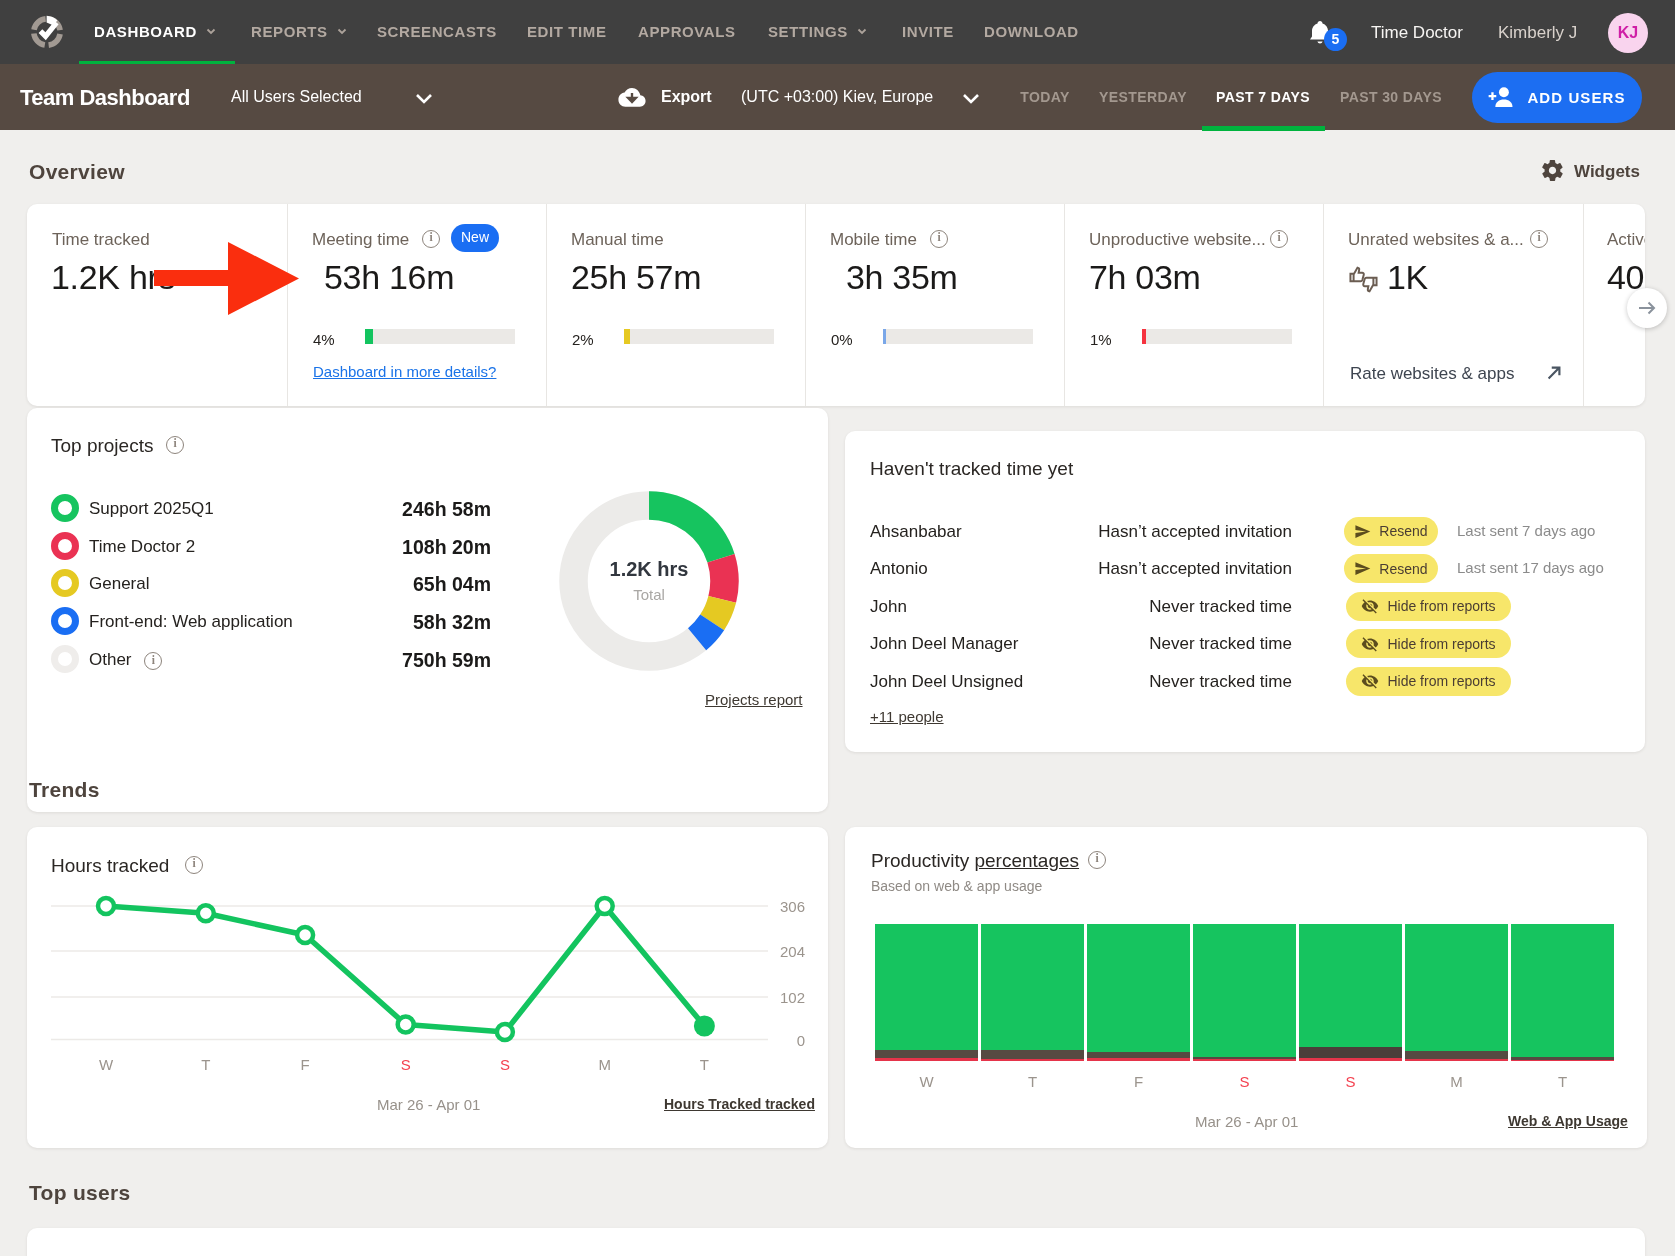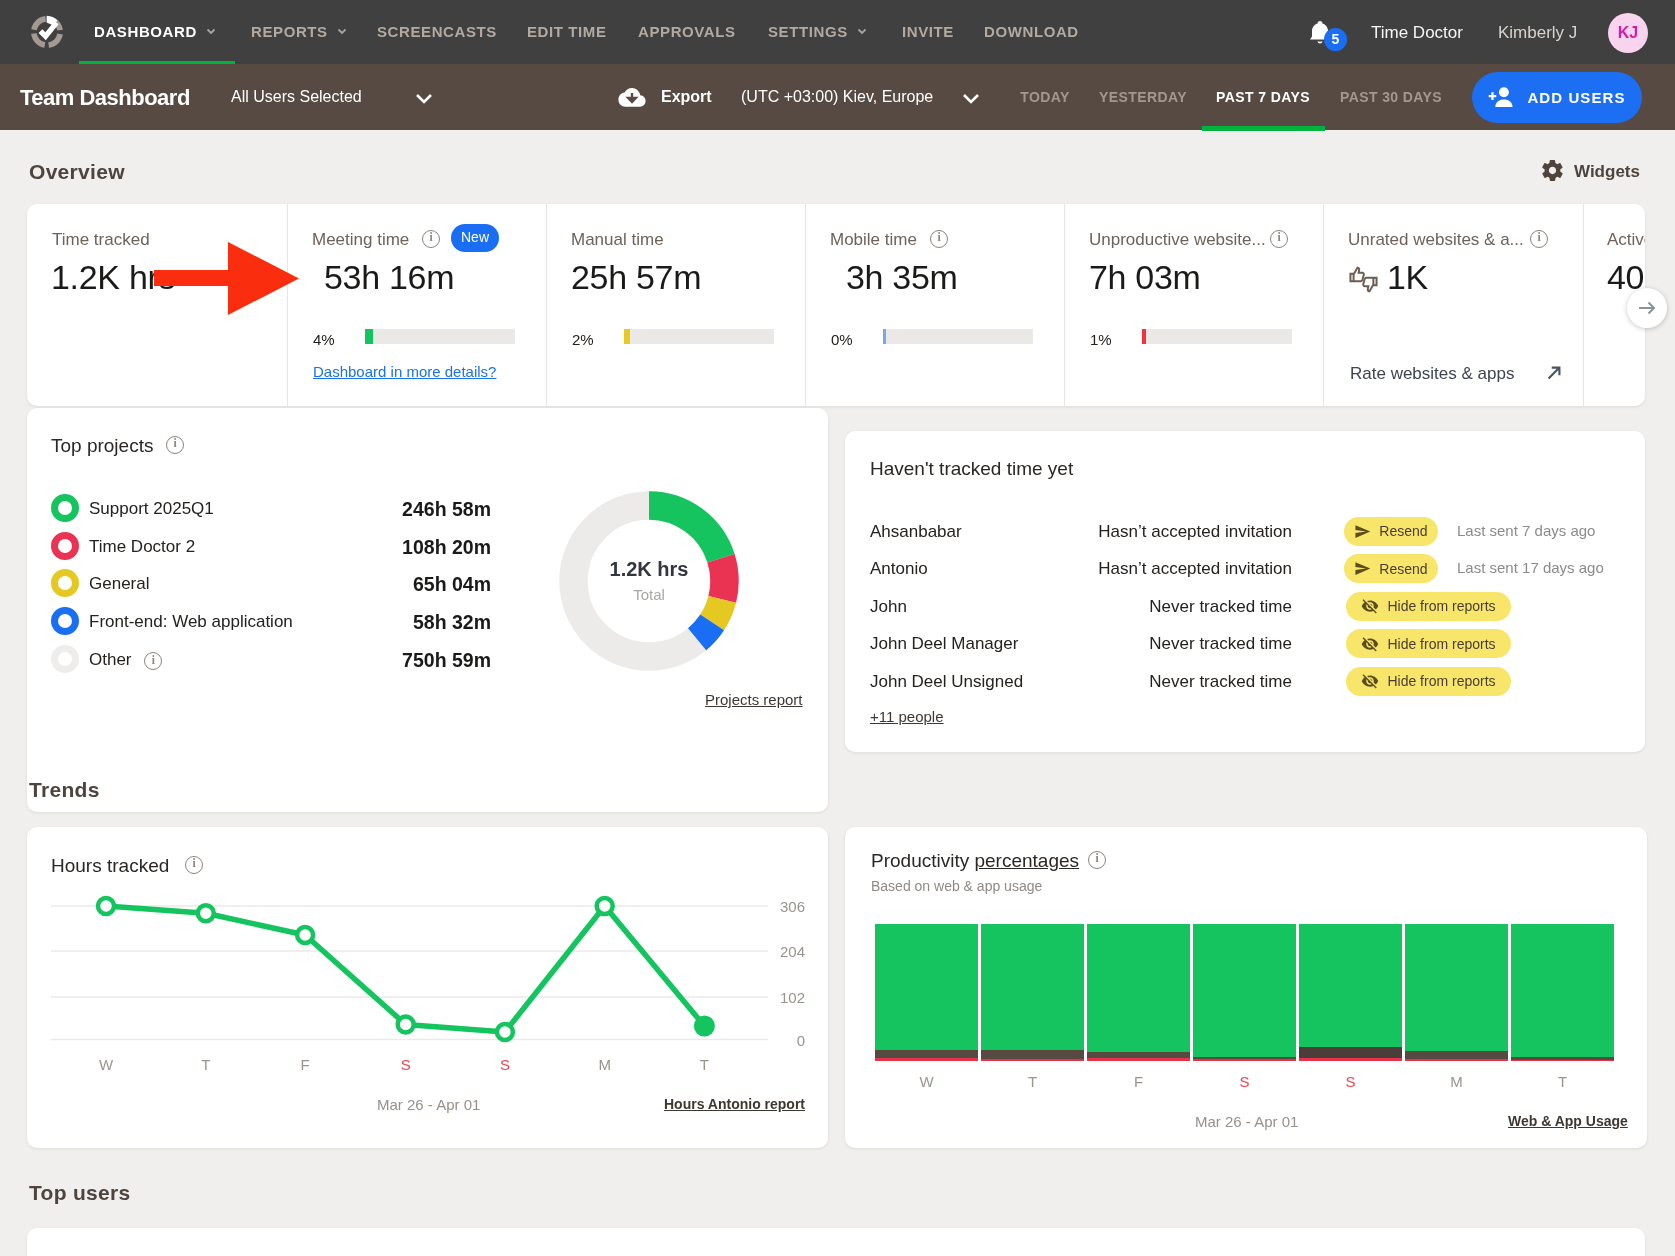--- a/index.html
+++ b/index.html
@@ -287,21 +287,21 @@
       <text x="79" y="243">W</text>
       <text x="178.8" y="243">T</text>
       <text x="278.1" y="243">F</text>
       <text x="378.7" y="243" fill="#f4414f">S</text>
       <text x="477.9" y="243" fill="#f4414f">S</text>
       <text x="577.7" y="243">M</text>
       <text x="677.4" y="243">T</text>
     </g>
   </svg>
   <span class="abs grey" style="left:350px; top:269px; font-size:15px;">Mar 26 - Apr 01</span>
-  <span class="abs dlink" style="left:637px; top:269px; font-size:14px;">Hours Antonio report</span>
+  <span class="abs dlink" style="left:637px; top:269px; font-size:14px;">Hours Tracked tracked</span>
 </div>
 <div class="card" style="left:845px; top:827px; width:802px; height:321px;">
   <span class="ctitle" style="left:26px; top:23px;">Productivity <span style="text-decoration:underline;">percentages</span></span>
   <span class="ibadge abs" style="left:243px; top:24px;">i</span>
   <span class="abs" style="left:26px; top:51px; font-size:14px; color:#8f8a85;">Based on web &amp; app usage</span>
   <div class="abs" style="left:30px; top:97px; width:746px; height:137px;">
     <div class="bar" style="left:0px;">
         <i style="height:8px; background:#564a42;"></i>
         <i style="height:3px; background:#e5344a;"></i>
       </div>

